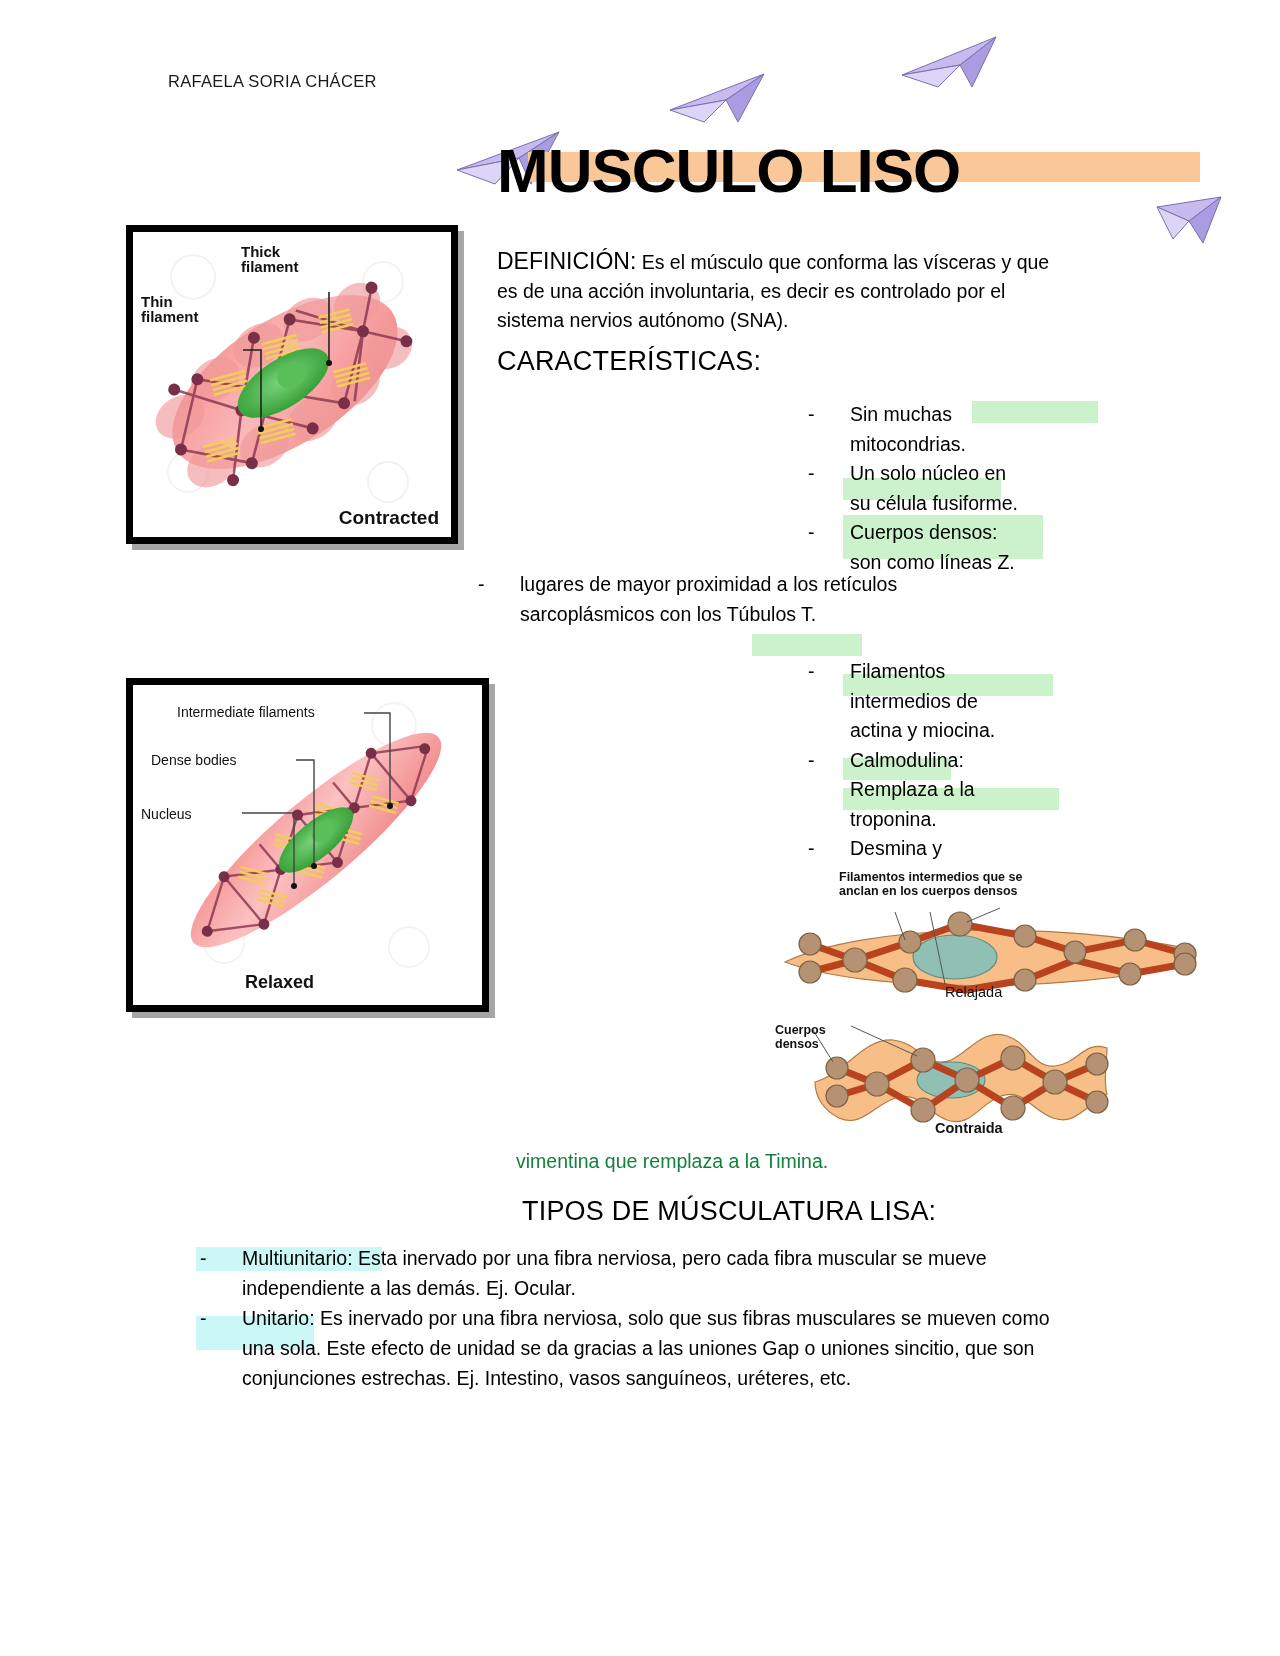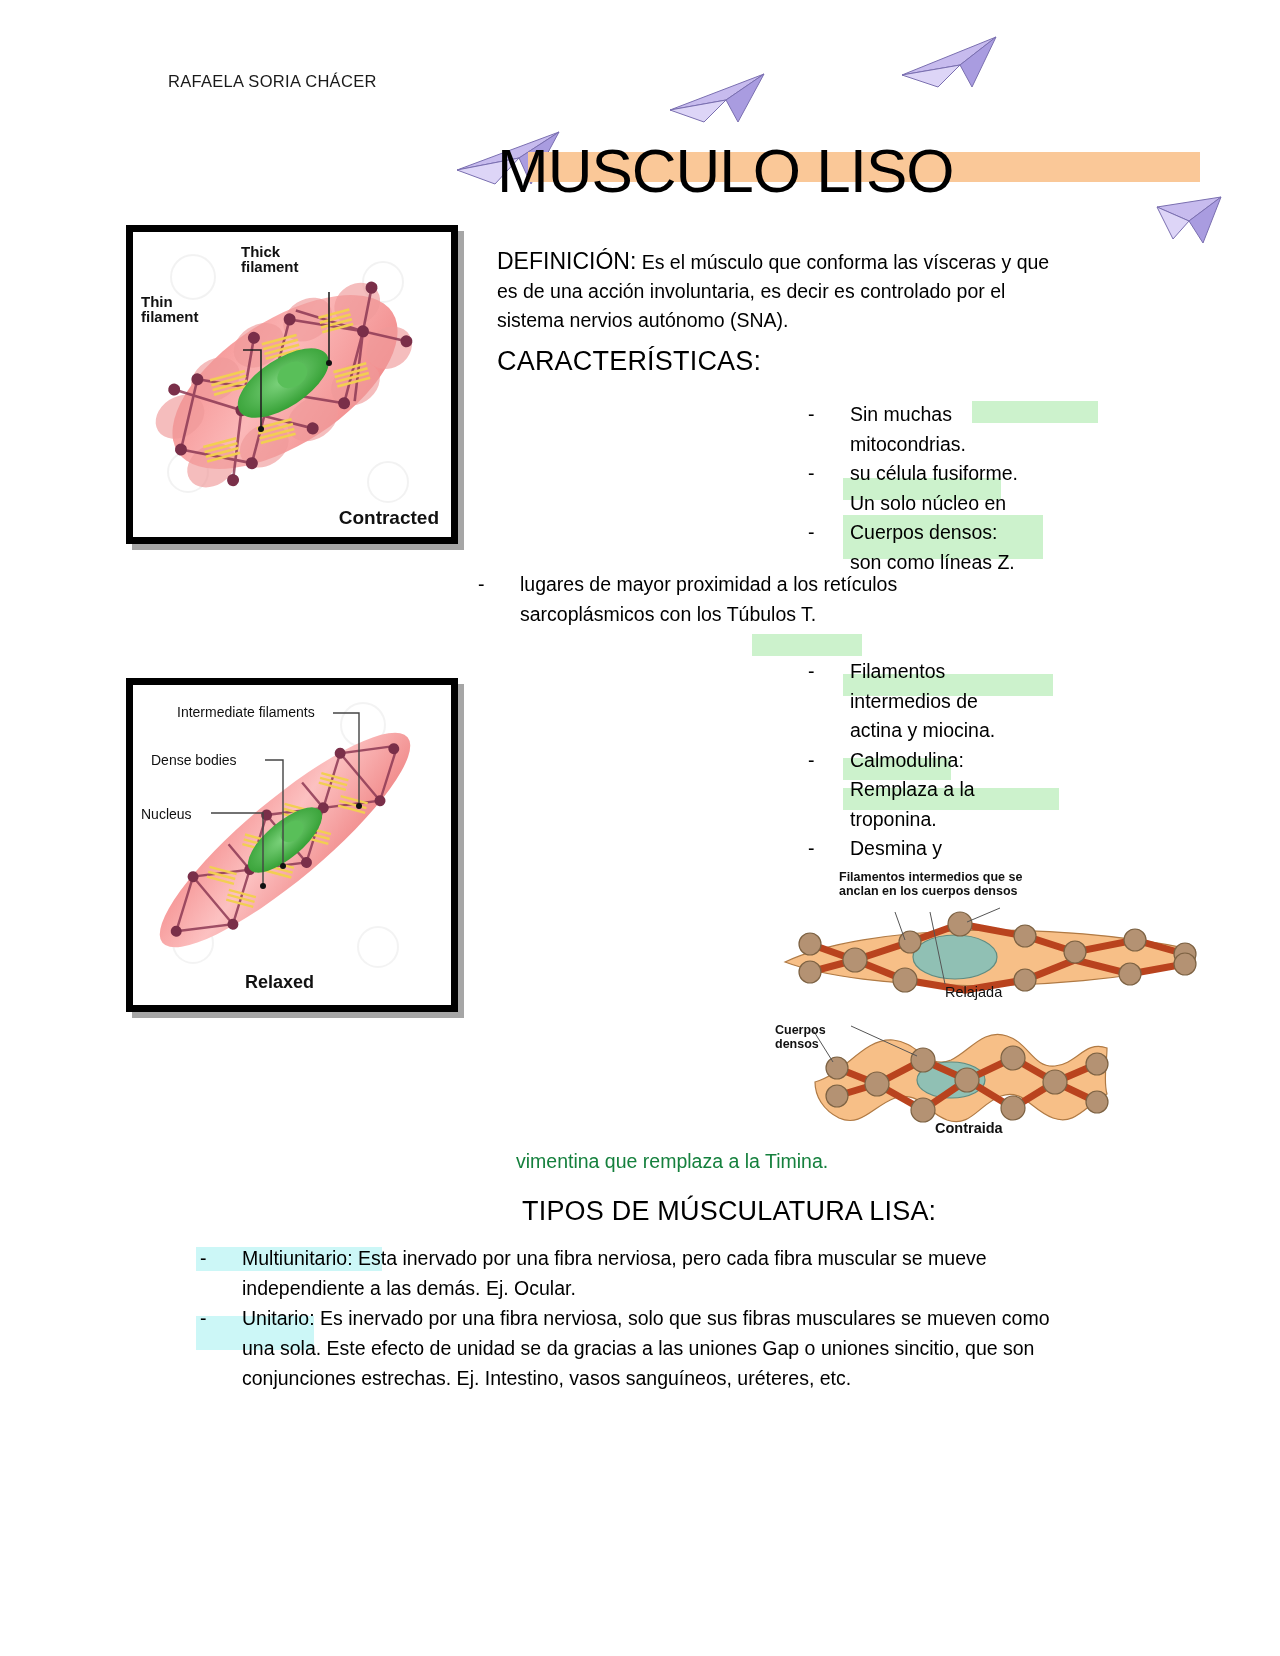--- a/index.html
+++ b/index.html
@@ -21,21 +21,21 @@
 
   
   .title-band {
     position:absolute; left:528px; top:152px;
     width:672px; height:30px;
     background:#fac898;
   }
   .doc-title {
     position:absolute; left:497px; top:140px;
     font-size:62px; line-height:62px;
-    font-weight:400; color:#000; white-space:nowrap;
+    font-weight:700; color:#000; white-space:nowrap;
     letter-spacing:-1px;
   }
 
   
   .plane { position:absolute; }
 
   
   .figframe {
     position:absolute;
     background:#ffffff;
@@ -213,21 +213,21 @@
       <path d="M196 60 L196 130" stroke="#222" stroke-width="1.6" fill="none"></path>
       <circle cx="196" cy="131" r="3" fill="#111"></circle>
       <path d="M110 118 L128 118 L128 196" stroke="#222" stroke-width="1.6" fill="none"></path>
       <circle cx="128" cy="197" r="3" fill="#111"></circle>
     </svg>
     <div class="fig-label" style="left:108px; top:12px; font-size:15px; font-weight:600;">Thick<br>filament</div>
     <div class="fig-label" style="left:8px; top:62px; font-size:15px; font-weight:600;">Thin<br>filament</div>
     <div class="fig-caption" style="right:12px; bottom:8px; font-size:19px;">Contracted</div>
   </div>
 
-  <div class="figframe" style="left:126px; top:678px; width:318px; height:320px;">
+  <div class="figframe" style="left:126px; top:678px; width:318px; height:320px;padding-left:31px;">
     <svg width="304" height="306" viewBox="0 0 304 306">
       <defs>
         <linearGradient id="pinkg2" x1="0" y1="0" x2="1" y2="1">
           <stop offset="0%" stop-color="#f48a8a"></stop>
           <stop offset="45%" stop-color="#fcc1c1"></stop>
           <stop offset="100%" stop-color="#ee7d7d"></stop>
         </linearGradient>
         <radialGradient id="greeng2" cx="50%" cy="45%" r="60%">
           <stop offset="0%" stop-color="#7ed47e"></stop>
           <stop offset="100%" stop-color="#2e9b2e"></stop>
@@ -316,22 +316,22 @@
   <div class="mark hl-green" style="left:843px; top:788px; width:216px; height:22px;"></div>
 
   <div class="rcol" style="left:808px; top:400px; width:300px;">
     <div class="bl-row">
       <span class="bl-dash">-</span>
       <span class="bl-text">Sin muchas</span>
       <span class="bl-text">mitocondrias.</span>
     </div>
     <div class="bl-row">
       <span class="bl-dash">-</span>
+      <span class="bl-text">Un solo núcleo en</span>
       <span class="bl-text">su célula fusiforme.</span>
-      <span class="bl-text">Un solo núcleo en</span>
     </div>
     <div class="bl-row">
       <span class="bl-dash">-</span>
       <span class="bl-text">Cuerpos densos:</span>
       <span class="bl-text">son como líneas Z.</span>
     </div>
   </div>
 
   <div class="rcol" style="left:478px; top:570px; width:620px;">
     <div class="bl-row">

